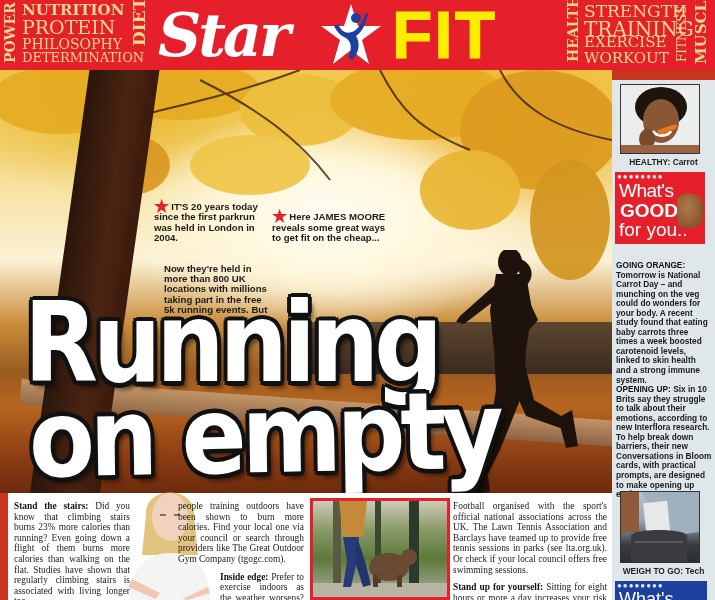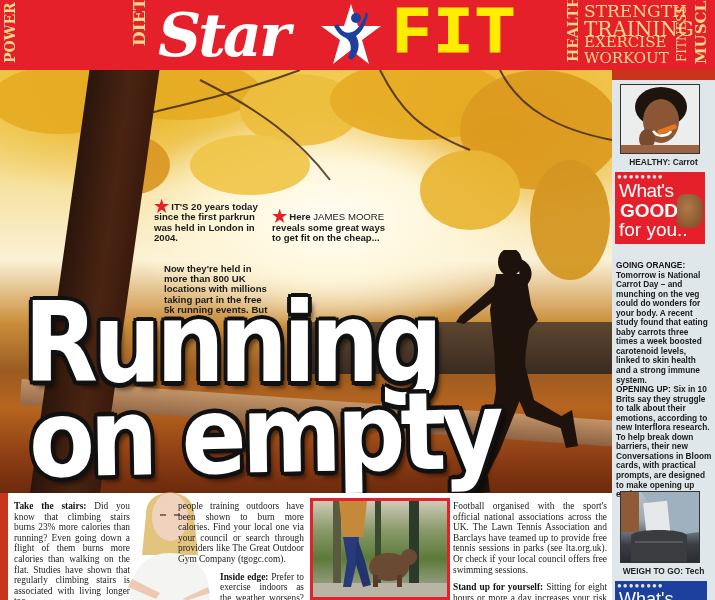--- a/index.html
+++ b/index.html
@@ -7,21 +7,21 @@
     body { position: relative; font-family: "Liberation Sans", sans-serif; }
 
     
     .masthead { position: absolute; left: 0; top: 0; width: 715px; height: 70px; background: #e5202b; overflow: hidden; }
     .mh-vert { position: absolute; font-family: "DejaVu Serif", serif; font-weight: bold; color: #f6d98a; font-size: 13px; line-height: 1; white-space: nowrap; }
     .mh-vert.rot { transform-origin: left top; transform: rotate(-90deg); }
     .mh-stack { position: absolute; font-family: "DejaVu Serif", serif; color: #f6d98a; line-height: 1; white-space: nowrap; }
     .mh-stack div { letter-spacing: 0; }
     .star-word { position: absolute; left: 158px; top: 2px; font-family: "DejaVu Serif", serif; font-weight: bold; font-style: italic; color: #fff; font-size: 60px; letter-spacing: -3px; line-height: 66px; }
     .logo-star { position: absolute; left: 320px; top: 2px; width: 62px; height: 66px; }
-    .fit-word { position: absolute; left: 392px; top: 4px; font-family: Liberation Mono, monospace; font-weight: bold; color: #ffed00; font-size: 66px; letter-spacing: 2px; line-height: 62px; text-align: center; -webkit-text-stroke: 1px #ffed00; }
+    .fit-word { position: absolute; left: 392px; top: 4px; font-family: Liberation Sans, sans-serif; font-weight: bold; color: #ffed00; font-size: 66px; letter-spacing: 2px; line-height: 62px; text-align: center; -webkit-text-stroke: 1px #ffed00; }
 
     
     .hero { position: absolute; left: 0; top: 70px; width: 612px; height: 423px; overflow: hidden;
       background:
         radial-gradient(ellipse 260px 140px at 330px 150px, #fffdf4 0%, #fff7dc 40%, rgba(255,240,200,0) 80%),
         radial-gradient(ellipse 300px 120px at 120px 40px, #e9b62a 0%, rgba(233,182,42,0) 70%),
         radial-gradient(ellipse 260px 140px at 500px 60px, #e8a71d 0%, rgba(232,167,29,0) 70%),
         linear-gradient(180deg, #f2c94d 0%, #f7e4a8 30%, #fbf1d6 45%, #c98d3a 60%, #8a4a1a 75%, #a3521c 85%, #7a3412 100%);
     }
     .leaves { position: absolute; inset: 0; }
@@ -30,21 +30,21 @@
     .path { position: absolute; left: 20px; top: 330px; width: 600px; height: 26px; background: linear-gradient(180deg, #c8a17b, #8a6a50); transform: rotate(4deg); opacity: .8; }
     .buildings { position: absolute; left: 300px; top: 252px; width: 312px; height: 52px; background: linear-gradient(180deg, #4a3a2e, #2a2220); opacity: .85; }
     .runner { position: absolute; left: 440px; top: 180px; width: 140px; height: 270px; }
 
     .intro { position: absolute; left: 154px; top: 202px; width: 240px; font-size: 9.6px; line-height: 10.4px; font-weight: bold; color: #1b1b1b; font-family: "Liberation Sans", sans-serif; }
     .intro .col { position: absolute; top: 0; width: 118px; }
     .intro .col1 { left: 0; }
     .intro .col2 { left: 118px; }
     .rstar { color: #e5202b; font-size: 17px; line-height: 10px; vertical-align: -2px; margin-right: 2px; }
     .indent { padding-left: 18px; display: block; margin-top: 20px; }
-    .intro b { font-weight: 400; }
+    .intro b { font-weight: 700; }
 
     .headline { position: absolute; left: 26px; top: 288px; font-family: "DejaVu Sans", sans-serif; font-weight: bold; color: #fff; line-height: 1; letter-spacing: -5px;
       text-shadow: 3px 3px 0 #111, -3px 3px 0 #111, 3px -3px 0 #111, -3px -3px 0 #111, 0 4px 0 #111, 4px 0 0 #111, -4px 0 0 #111, 0 -4px 0 #111, 5px 6px 4px rgba(0,0,0,.5); }
     .hl1 { position: absolute; left: 24px; top: 290px; font-size: 96px; transform: scaleY(1.15); transform-origin: left top; }
     .hl2 { position: absolute; left: 28px; top: 388px; font-size: 96px; transform: scaleY(1.12) rotate(-1deg); transform-origin: left top; }
 
     
     .strip { position: absolute; left: 8px; top: 493px; width: 604px; height: 107px; background: #fff; }
     .body-txt { font-family: "Liberation Serif", serif; font-size: 9.4px; line-height: 10.6px; color: #222; text-align: justify; position: absolute; }
     .body-txt b { font-weight: bold; color: #111; }
@@ -72,20 +72,26 @@
     .cap2 { top: 486px; }
     .sb-blue { position: absolute; left: 3px; top: 501px; width: 92px; height: 19px; background: #1d3f9e; overflow: hidden; }
     .sb-blue .holes { position: absolute; left: 2px; top: 1px; font-size: 8px; color: #dfe7ea; letter-spacing: 1px; line-height: 8px; }
     .sb-blue .w1 { position: absolute; left: 4px; top: 9px; font-size: 18px; color: #fff; line-height: 18px; }
   </style>
 </head>
 <body>
 
 <header class="masthead">
   <div class="mh-vert rot" style="left:3px; top:63px; font-size:14px;">POWER</div>
+  <div class="mh-stack" style="left:22px; top:3px;">
+    <div style="font-size:15px; font-weight:bold; height:15px;">NUTRITION</div>
+    <div style="font-size:19px; height:19px;">PROTEIN</div>
+    <div style="font-size:14px; height:14px;">PHILOSOPHY</div>
+    <div style="font-size:13px; height:14px;">DETERMINATION</div>
+  </div>
   <div class="mh-vert rot" style="left:131px; top:46px; font-size:17px;">DIET</div>
 
   <div class="star-word">Star</div>
   <svg class="logo-star" viewBox="0 0 62 66">
     <polygon points="31,2 38,24 61,24 42,38 49,62 31,48 13,62 20,38 1,24 24,24" fill="#ffffff"></polygon>
     <circle cx="36" cy="16" r="5" fill="#1d3f9e"></circle>
     <path d="M18 22 C22 30 26 32 32 30 C38 28 44 18 46 10 L48 12 C46 22 42 30 36 34 C40 40 40 50 32 58 L28 56 C32 48 32 40 26 36 C20 34 16 28 14 24 Z" fill="#1d3f9e"></path>
   </svg>
   <div class="fit-word">FIT</div>
 
@@ -148,21 +154,21 @@
       <span class="rstar">★</span><span>Here </span><b>JAMES MOORE</b><span> reveals some great ways to get fit on the cheap...</span>
     </div>
   </div>
 
   <div class="headline hl1" style="top:218px;">Running</div>
   <div class="headline hl2" style="top:316px;">on empty</div>
 </section>
 
 <section class="strip">
   <div class="body-txt bt1">
-    <b>Take the stairs:</b><span> Did you know that climbing stairs burns 23% more calories than running? Even going down a flight of them burns more calories than walking on the flat. Studies have shown that regularly climbing stairs is associated with living longer too.</span>
+    <b>Stand the stairs:</b><span> Did you know that climbing stairs burns 23% more calories than running? Even going down a flight of them burns more calories than walking on the flat. Studies have shown that regularly climbing stairs is associated with living longer too.</span>
   </div>
 
   <svg class="woman" viewBox="0 0 100 125">
     <path d="M26 40 C24 10 76 10 74 40 L78 80 L22 80 Z" fill="#e3c47e"></path>
     <ellipse cx="50" cy="42" rx="18" ry="24" fill="#f1d2bc"></ellipse>
     <path d="M40 40 L46 40 M54 40 L60 40" stroke="#6a4a3a" stroke-width="1.5"></path>
     <path d="M10 125 C10 90 30 78 50 78 C70 78 90 90 90 125 Z" fill="#f4f4f2"></path>
     <path d="M12 104 L40 118 L36 124 L8 112 Z" fill="#eecab4"></path>
     <path d="M62 124 L88 112 L90 118 L68 125 Z" fill="#eecab4"></path>
   </svg>

